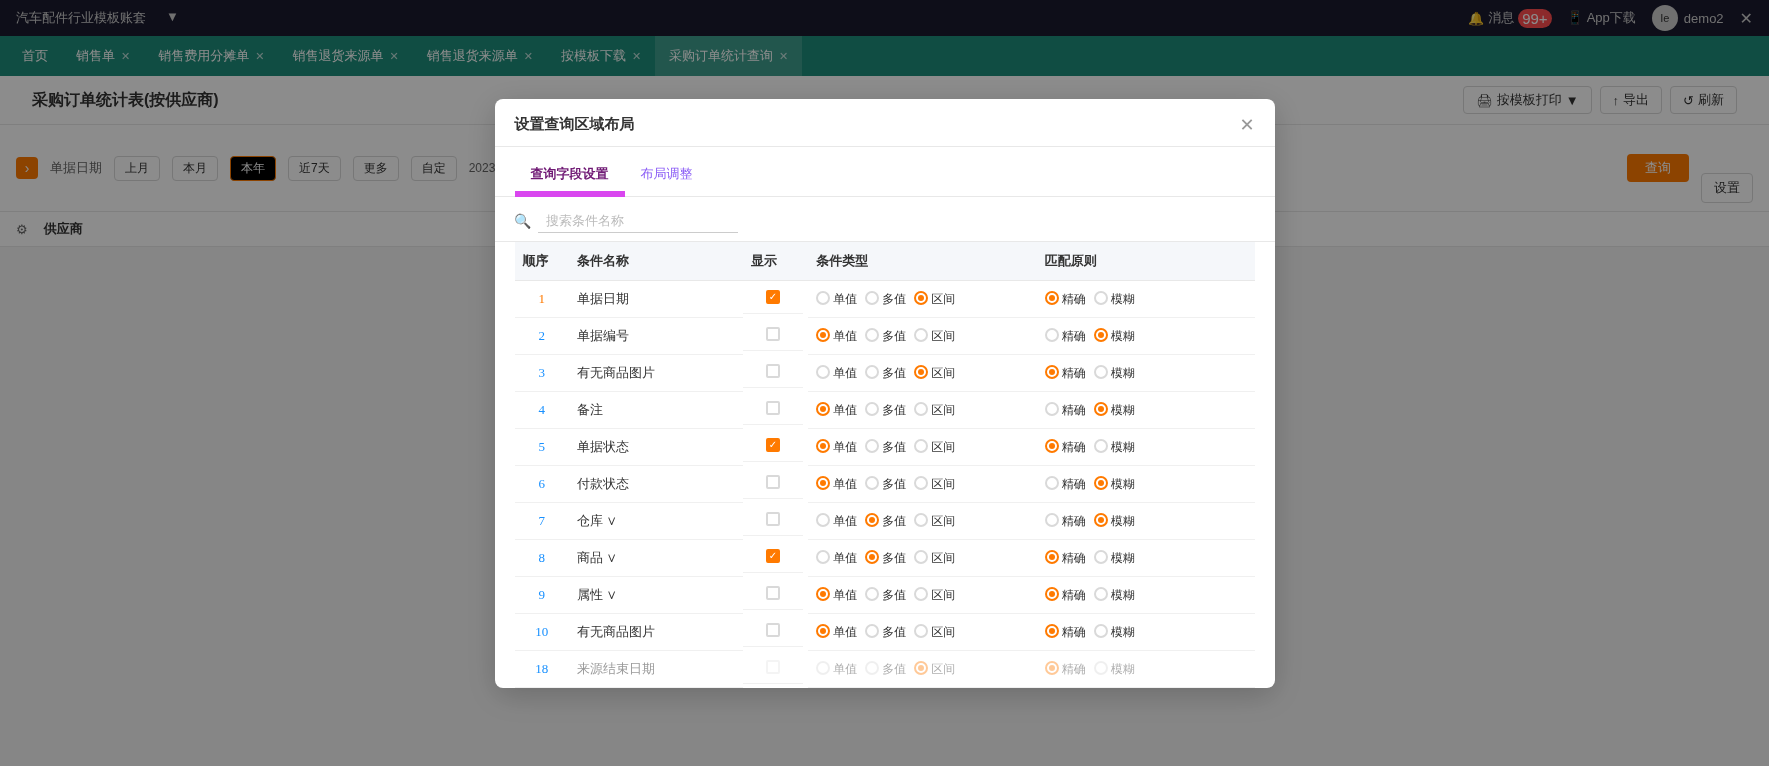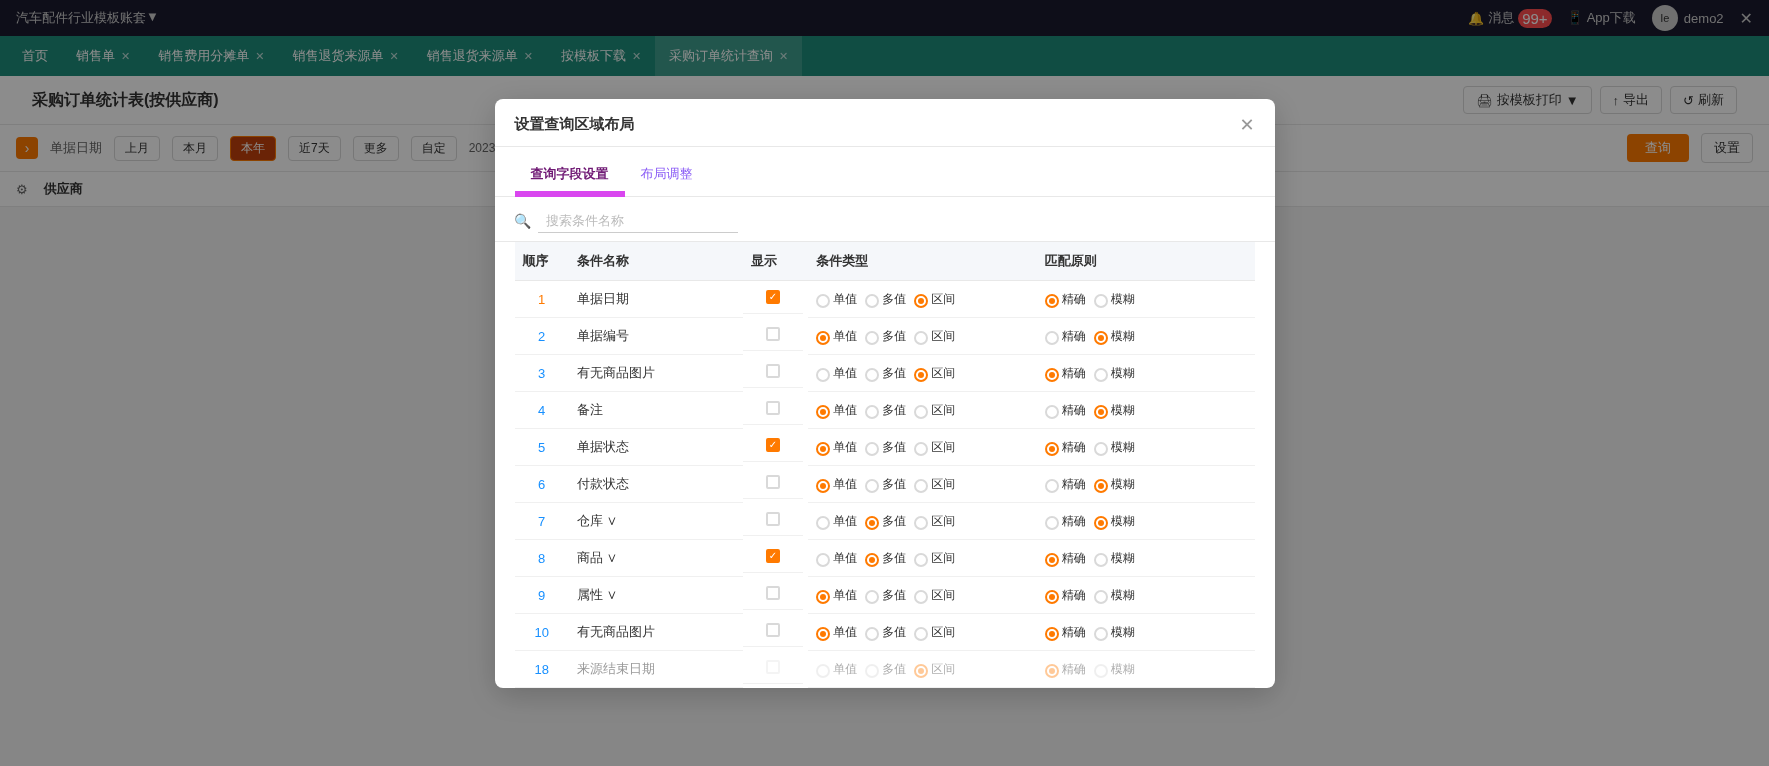--- a/index.html
+++ b/index.html
@@ -8,21 +8,21 @@
     
     .top-bar {
       background: #1a1a2e;
       height: 36px;
       display: flex;
       align-items: center;
       justify-content: space-between;
       padding: 0 16px;
       color: #ccc;
     }
-    .top-bar-left { display: flex; gap: 0; font-size: 13px; }
+    .top-bar-left { display: flex; gap: 20px; font-size: 13px; }
     .top-bar-right { display: flex; align-items: center; gap: 16px; font-size: 13px; }
     .top-bar-right .msg-icon { display: flex; align-items: center; gap: 4px; cursor: pointer; }
     .badge { background: #ff4d4f; color: #fff; border-radius: 10px; font-size: 15px; padding: 1px 4px; }
     .app-download { cursor: pointer; }
     .user-avatar { width: 26px; height: 26px; border-radius: 50%; background: #ccc; display: flex; align-items: center; justify-content: center; font-size: 11px; color: #333; }
 
     
     .tab-bar {
       background: #1e8c7a;
       height: 40px;
@@ -72,25 +72,25 @@
       background: #fff;
       padding: 8px 16px;
       display: flex;
       align-items: center;
       gap: 12px;
       border-bottom: 1px solid #e8e8e8;
       flex-wrap: wrap;
     }
     .filter-label { color: #666; font-size: 13px; }
     .filter-btn { padding: 3px 10px; border: 1px solid #d9d9d9; border-radius: 4px; background: #fff; cursor: pointer; font-size: 12px; color: #333; }
-    .filter-btn.active { background: #c2410c; color: #fff; border-color: #ff7a00; }
+    .filter-btn.active { background: #000000; color: #fff; border-color: #ff7a00; }
     .filter-date { color: #666; font-size: 12px; }
     .toggle-btn { background: #ff7a00; color: #fff; border: none; border-radius: 4px; width: 22px; height: 22px; cursor: pointer; font-size: 14px; display: flex; align-items: center; justify-content: center; }
     .query-btn { background: #ff7a00; color: #fff; border: none; border-radius: 4px; padding: 5px 18px; cursor: pointer; font-size: 13px; }
-    .settings-btn { background: #fff; border: 1px solid #d9d9d9; border-radius: 4px; padding: 5px 12px; cursor: pointer; font-size: 13px; color: #333; }
+    .settings-btn { background: #fff; border: 1px solid #d9d9d9; border-radius: 4px; padding: 5px 12px; cursor: pointer; font-size: 13px; color: #333; margin-top: 40px; }
 
     
     .overlay {
       position: fixed;
       top: 0; left: 0; right: 0; bottom: 0;
       background: rgba(0,0,0,0.45);
       z-index: 100;
       display: flex;
       align-items: center;
       justify-content: center;
@@ -157,20 +157,21 @@
       color: #333;
     }
     .modal-search input::placeholder { color: #bbb; }
     .search-icon-svg { color: #999; font-size: 14px; }
 
     
     .modal-table-wrap {
       flex: 1;
       overflow-y: auto;
       padding: 0 20px;
+      font-family: Liberation Serif, serif;
     }
     .modal-table {
       width: 100%;
       border-collapse: collapse;
     }
     .modal-table th {
       background: #f5f7fa;
       padding: 10px 8px;
       text-align: left;
       font-weight: 600;
@@ -184,21 +185,21 @@
       border-bottom: 1px solid #f0f0f0;
       font-size: 13px;
       color: #333;
       vertical-align: middle;
     }
     .modal-table .order-num { color: #1890ff; font-weight: 500; text-align: center; }
     .modal-table .order-num.highlight { color: #ff7a00; }
 
     
     .radio-group { display: flex; align-items: center; gap: 8px; }
-    .radio-item { display: flex; align-items: flex-end; gap: 3px; cursor: pointer; font-size: 12px; color: #333; white-space: nowrap; }
+    .radio-item { display: flex; align-items: flex-start; gap: 3px; cursor: pointer; font-size: 12px; color: #333; white-space: nowrap; }
     .radio-circle {
       width: 14px; height: 14px; border-radius: 50%;
       border: 2px solid #d9d9d9;
       display: flex; align-items: center; justify-content: center;
       flex-shrink: 0;
     }
     .radio-circle.checked { border-color: #ff7a00; }
     .radio-circle.checked::after {
       content: '';
       width: 6px; height: 6px; border-radius: 50%;

